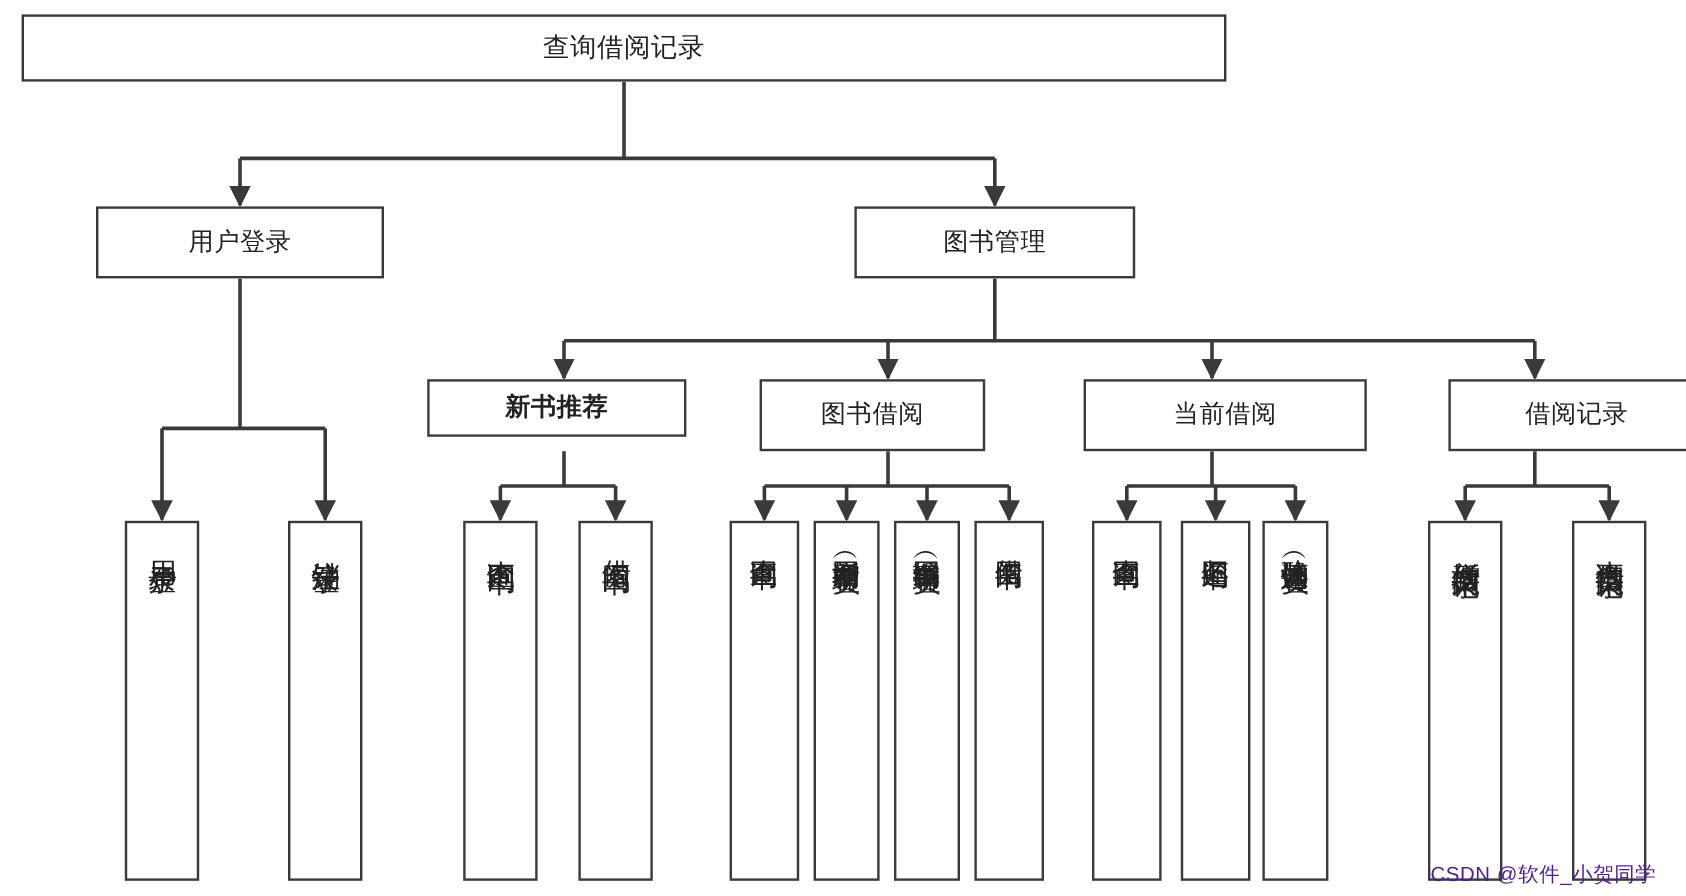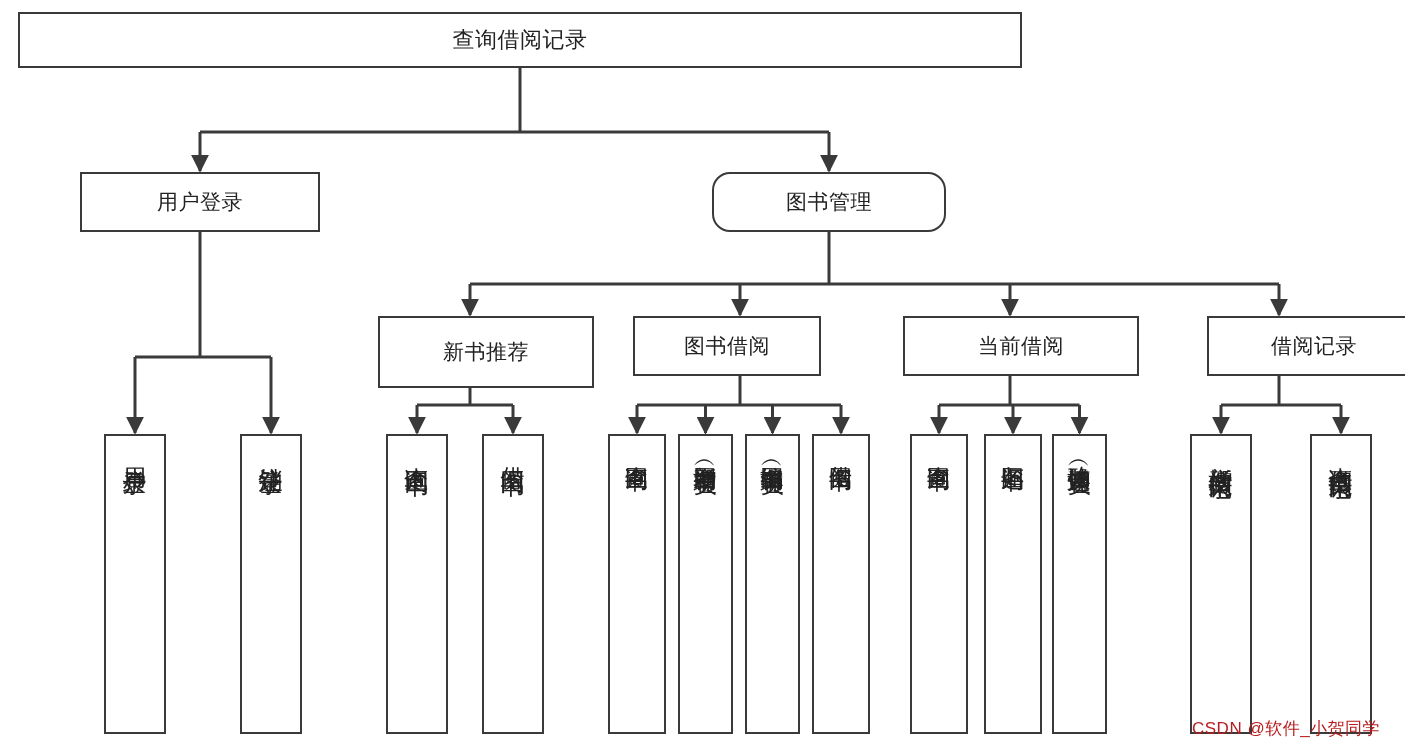--- a/index.html
+++ b/index.html
@@ -63,21 +63,21 @@
     line-height: 1.05;
     letter-spacing: 2px;
     white-space: nowrap;
   }
   .node.vert.narrow .label {
     font-size: 23px;
     letter-spacing: 1px;
   }
   .watermark {
     position: absolute;
-    color: #b91c1c;
+    color: #4c1d95;
     font-size: 17px;
     white-space: nowrap;
     letter-spacing: 0.5px;
     font-family: "Liberation Sans", "DejaVu Sans", sans-serif;
   }
 </style>
 </head>
 <body>
 
 <div id="canvas">
@@ -125,25 +125,25 @@
       </g>
   </svg>
 
   <div class="node root horiz" style="left: 18px; top: 12px; width: 1004px; height: 56px;">
     <span class="label">查询借阅记录</span>
   </div>
 
   <div class="node horiz" style="left: 80px; top: 172px; width: 240px; height: 60px;">
     <span class="label">用户登录</span>
   </div>
-  <div class="node horiz" style="left: 712px; top: 172px; width: 234px; height: 60px; border-radius: 18px;">
+  <div class="node horiz" style="left: 712px; top: 172px; width: 234px; height: 60px;">
     <span class="label">图书管理</span>
   </div>
 
-  <div class="node horiz" style="left: 378px; top: 316px; width: 216px; height: 72px;">
+  <div class="node horiz" style="left: 356px; top: 316px; width: 216px; height: 48px; font-weight: bold;">
     <span class="label">新书推荐</span>
   </div>
   <div class="node horiz" style="left: 633px; top: 316px; width: 188px; height: 60px;">
     <span class="label">图书借阅</span>
   </div>
   <div class="node horiz" style="left: 903px; top: 316px; width: 236px; height: 60px;">
     <span class="label">当前借阅</span>
   </div>
   <div class="node horiz" style="left: 1172px; top: 316px; width: 214px; height: 60px; margin-left: 35px;">
     <span class="label">借阅记录</span>

